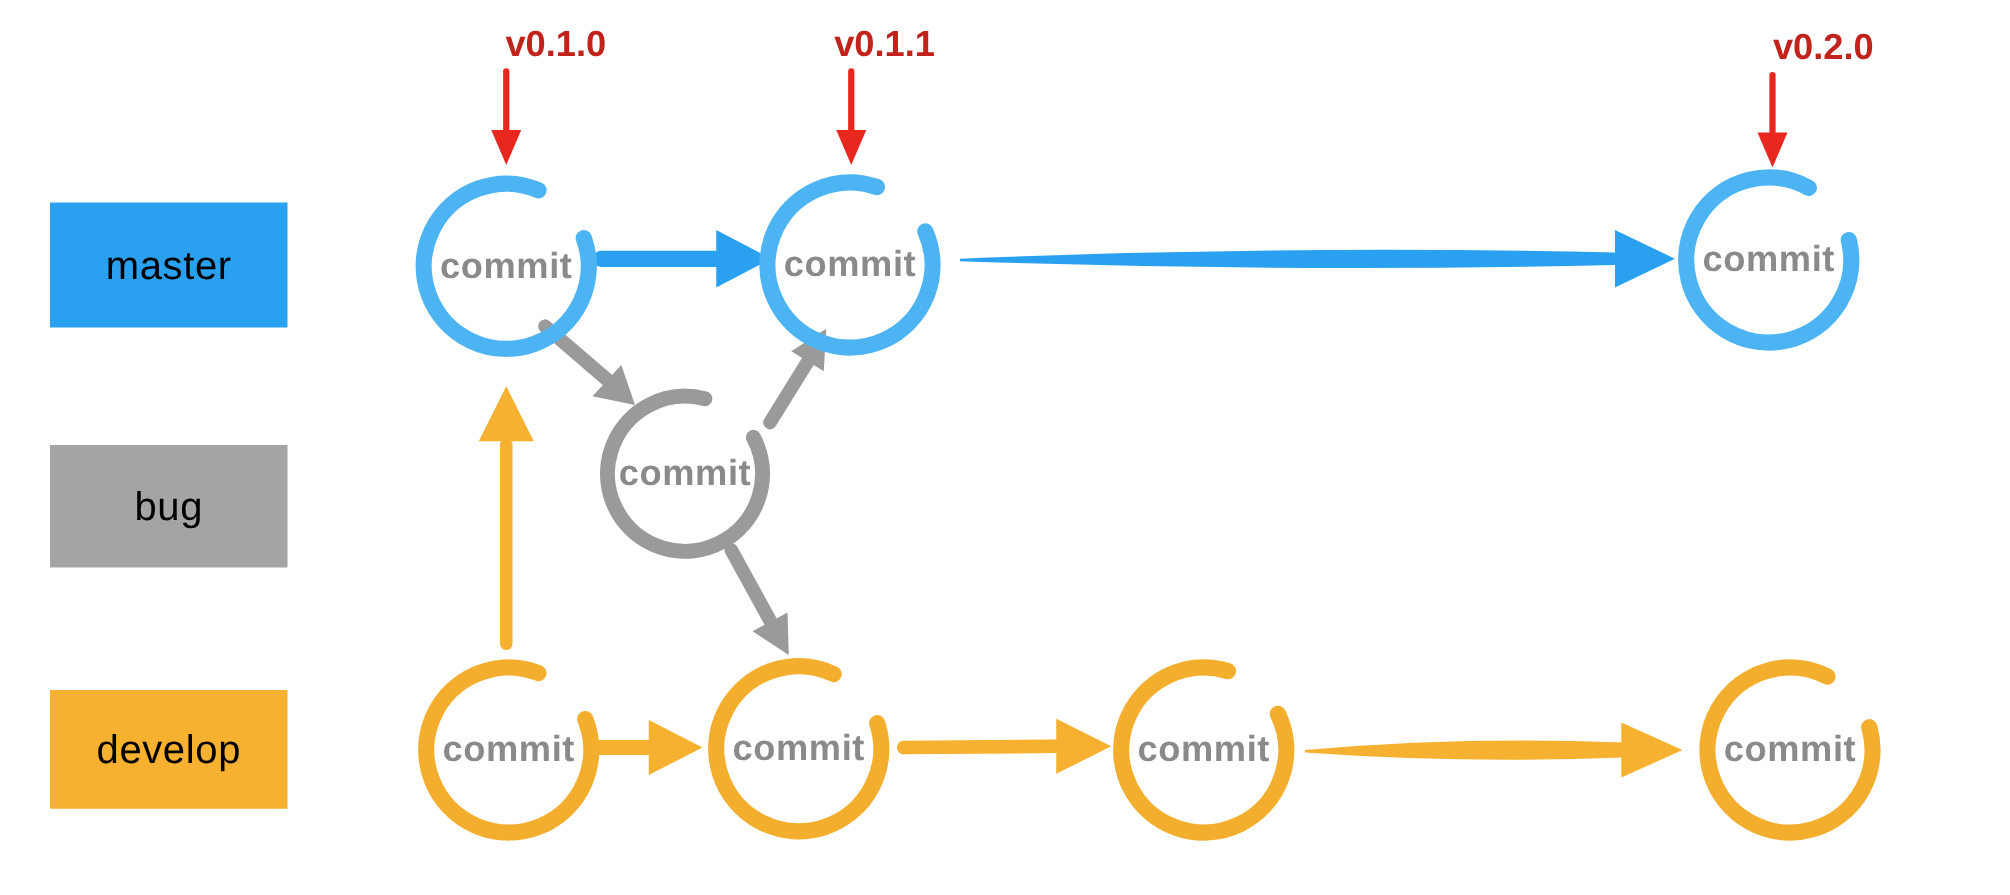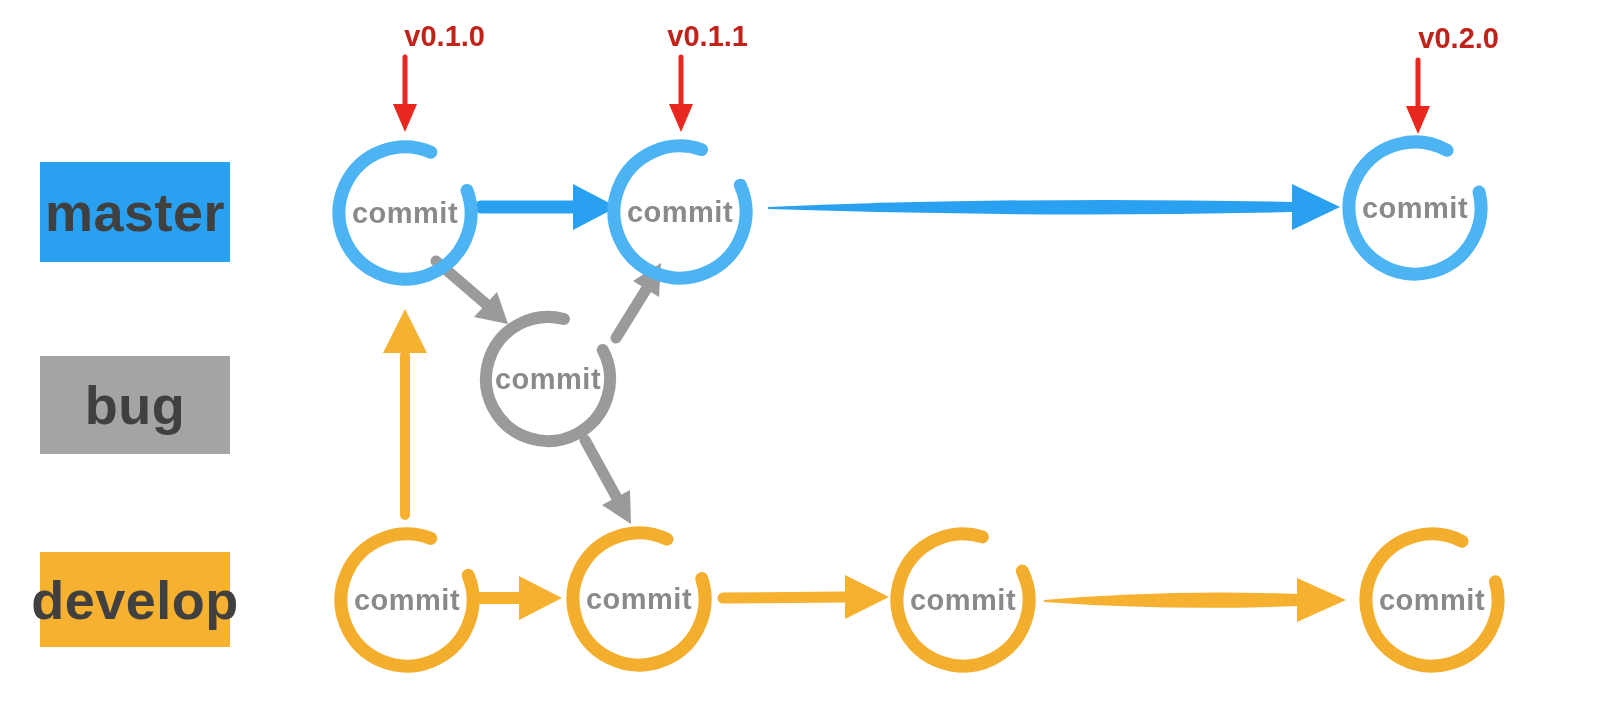--- a/index.html
+++ b/index.html
@@ -16,23 +16,23 @@
     overflow: hidden;
   }
   
   .branch-label {
     position: absolute;
     left: 40px;
     width: 190px;
     display: flex;
     align-items: center;
     justify-content: center;
-    color: #404040;
-    font-size: 54px;
-    font-weight: 700;
+    color: #000000;
+    font-size: 32px;
+    font-weight: 400;
     letter-spacing: 0.5px;
   }
   .branch-label.master { top: 162px; height: 100px; background: var(--blue); }
   .branch-label.bug    { top: 356px; height: 98px;  background: var(--gray); }
   .branch-label.develop{ top: 552px; height: 95px;  background: var(--yellow); }
 
   
   .tag-label {
     position: absolute;
     top: 20px;

